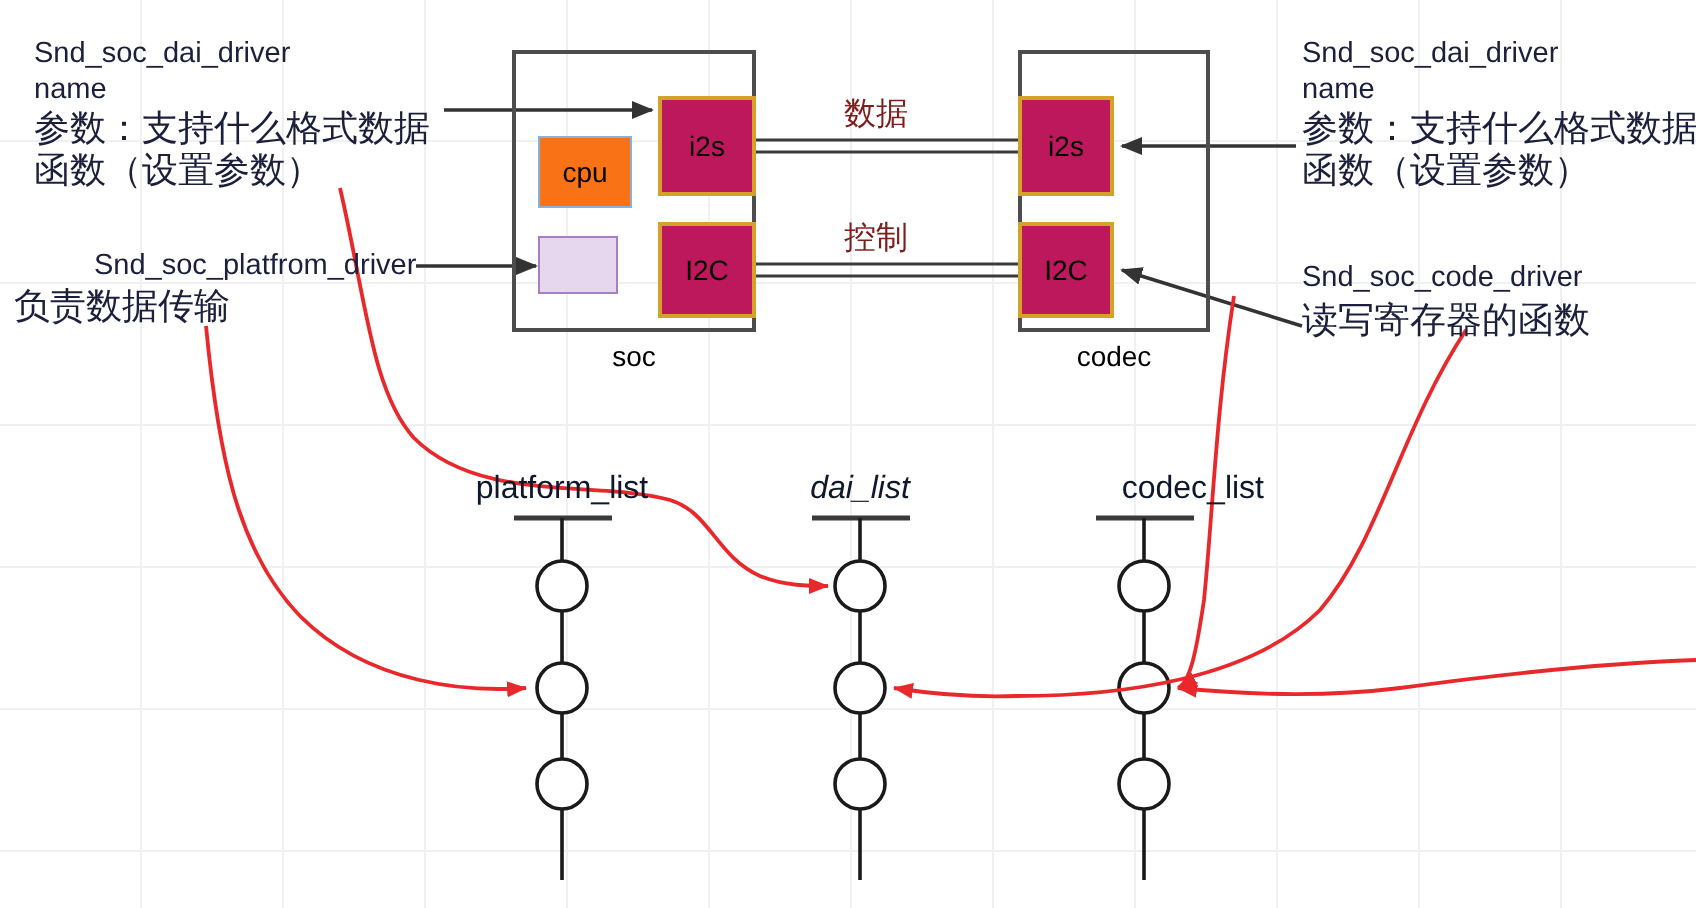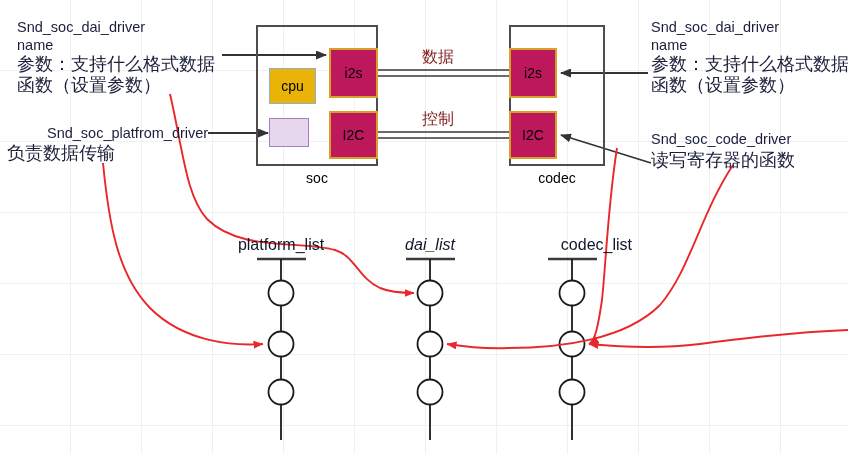--- a/index.html
+++ b/index.html
@@ -40,21 +40,21 @@
   .chip {
     position:absolute;
     display:flex; align-items:center; justify-content:center;
     font-size:14px; color:#000;
   }
   .chip-i2s, .chip-i2c {
     background:#be185d;
     border:2px solid #d6a128;
   }
   .chip-cpu {
-    background:#eab308;
+    background:#f97316;
     border:1.5px solid #8ab0da;
   }
   .chip-plat {
     background:#e6d7ef;
     border:1.5px solid #a87fc0;
   }
   .outerbox {
     position:absolute;
     border:2px solid #4d4d4d;
     background:transparent;

